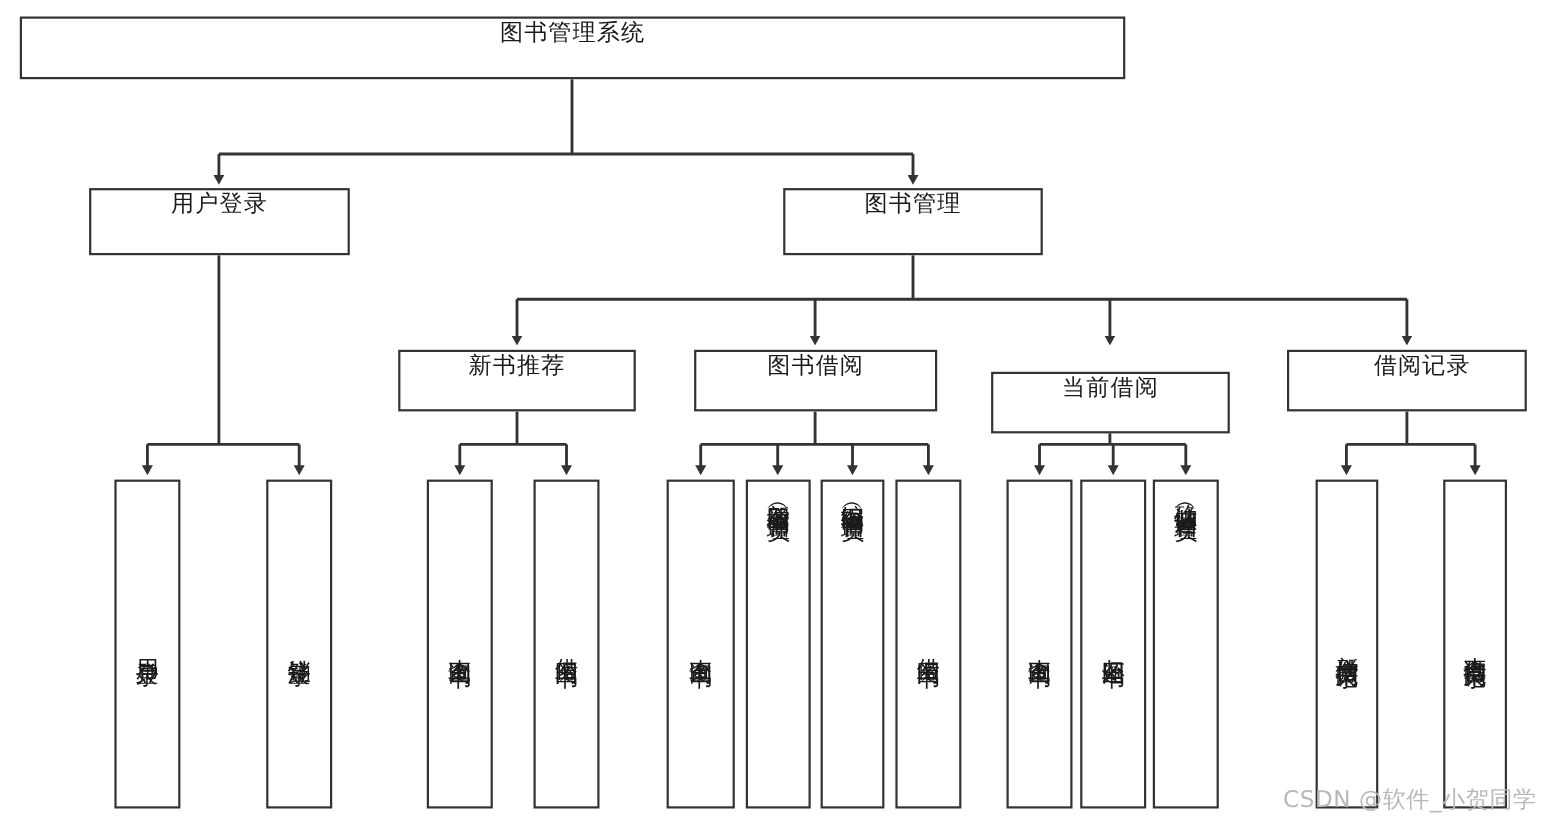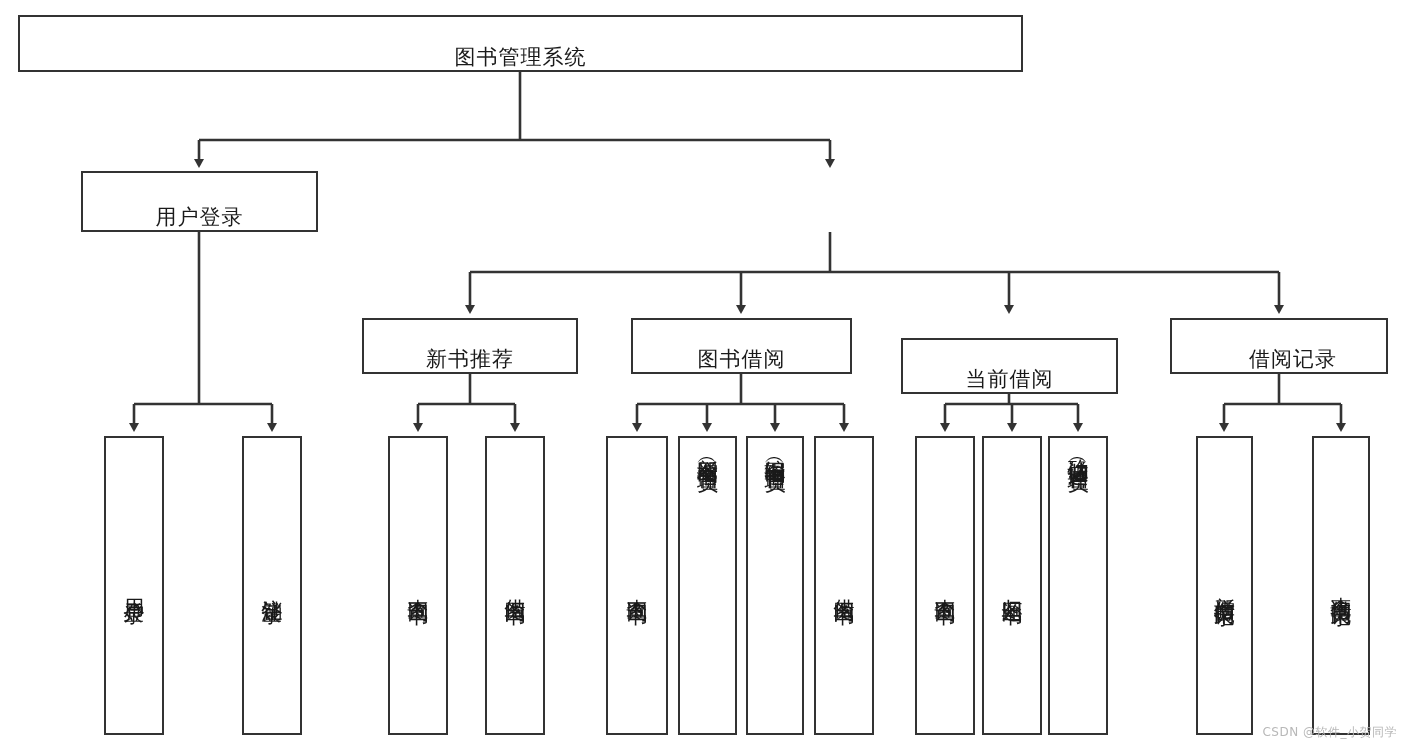--- a/index.html
+++ b/index.html
@@ -25,21 +25,21 @@
     width: 1405px;
     height: 747px;
     pointer-events: none;
   }
   .node {
     position: absolute;
     box-sizing: border-box;
     border: 2px solid #333333;
     background: #ffffff;
     display: flex;
-    align-items: flex-end;
+    align-items: flex-start;
     justify-content: center;
     color: #1a1a1a;
   }
   .node.h {
     font-size: 21px;
     line-height: 1.2;
     letter-spacing: 1px;
   }
   .node.leaf {
     writing-mode: vertical-rl;
@@ -56,21 +56,21 @@
   }
   .leaf-text {
     writing-mode: vertical-rl;
     text-orientation: upright;
     white-space: nowrap;
   }
   #watermark {
     position: absolute;
     right: 8px;
     bottom: 6px;
-    font-size: 12px;
+    font-size: 21px;
     color: #b8b8b8;
     letter-spacing: 0.5px;
     white-space: nowrap;
     margin-top: 40px;
   }
 </style>
 </head>
 <body>
 
 <div id="canvas" style="background: rgb(255, 255, 255);">
@@ -125,20 +125,23 @@
     </g>
   </svg>
 
   <div class="node h" id="node-root" style="left: 18px; top: 15px; width: 1005px; height: 57px; border-color: rgb(51, 51, 51); background: rgb(255, 255, 255); color: rgb(26, 26, 26);">
     <span>图书管理系统</span>
   </div>
 
   <div class="node h" id="node-l2-0" style="left: 81px; top: 171px; width: 237px; height: 61px; border-color: rgb(51, 51, 51); background: rgb(255, 255, 255); color: rgb(26, 26, 26);">
     <span>用户登录</span>
   </div>
+  <div class="node h" id="node-l2-1" style="left: 712px; top: 171px; width: 236px; height: 61px; border-color: rgb(51, 51, 51); background: rgb(255, 255, 255); color: rgb(26, 26, 26);">
+    <span>图书管理</span>
+  </div>
 
   <div class="node h" id="node-l3-0" style="left: 362px; top: 318px; width: 216px; height: 56px; border-color: rgb(51, 51, 51); background: rgb(255, 255, 255); color: rgb(26, 26, 26);">
     <span>新书推荐</span>
   </div>
   <div class="node h" id="node-l3-1" style="left: 631px; top: 318px; width: 221px; height: 56px; border-color: rgb(51, 51, 51); background: rgb(255, 255, 255); color: rgb(26, 26, 26);">
     <span>图书借阅</span>
   </div>
   <div class="node h" id="node-l3-2" style="left: 901px; top: 318px; width: 217px; height: 56px; border-color: rgb(51, 51, 51); background: rgb(255, 255, 255); color: rgb(26, 26, 26); margin-top: 20px;">
     <span>当前借阅</span>
   </div>

